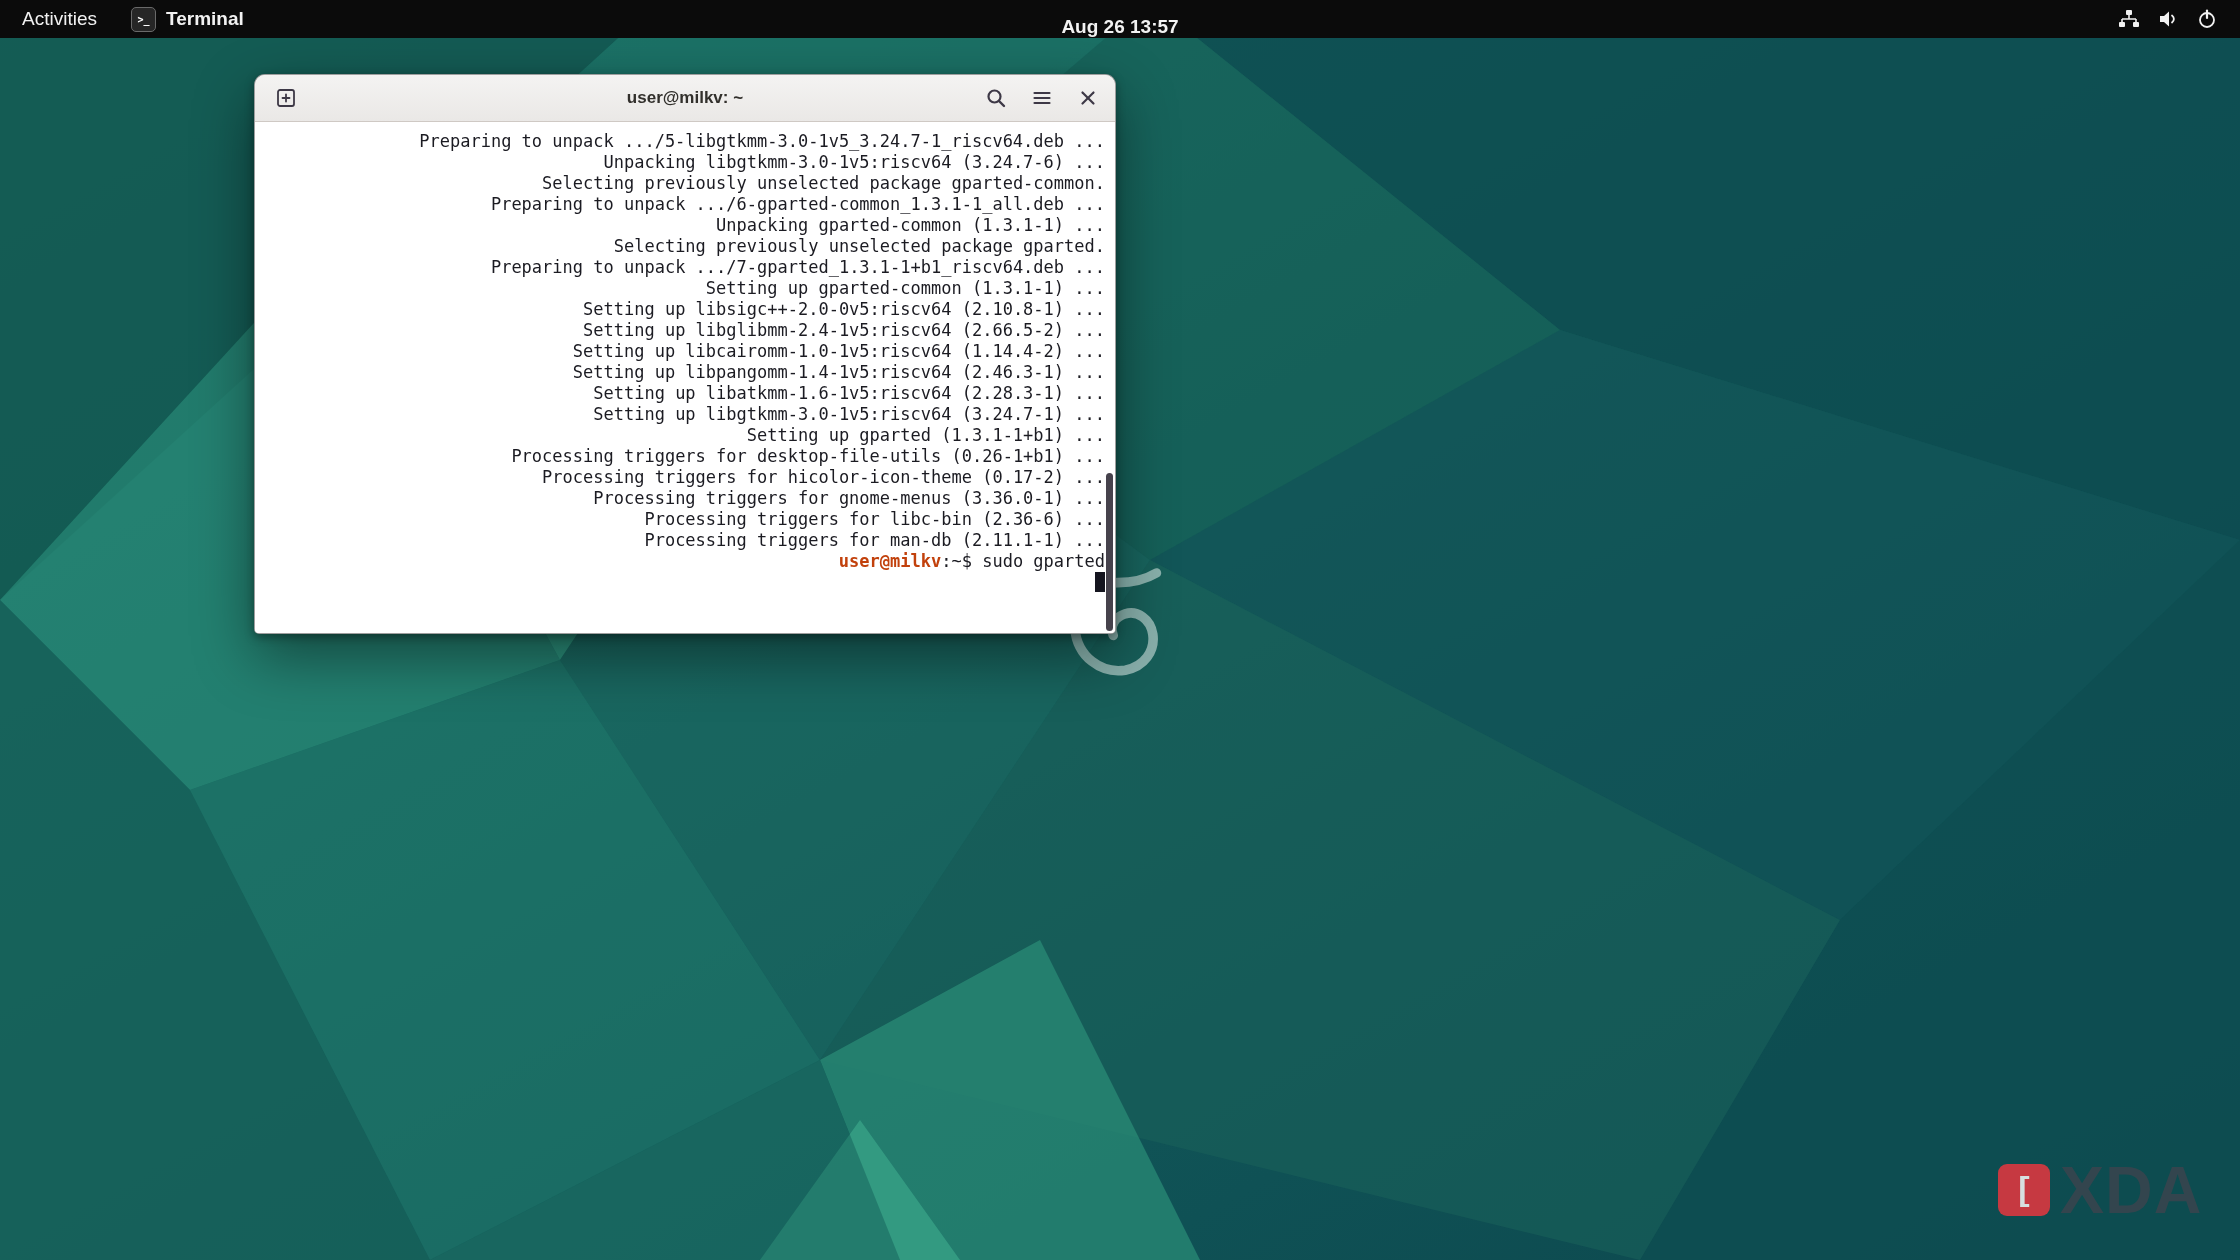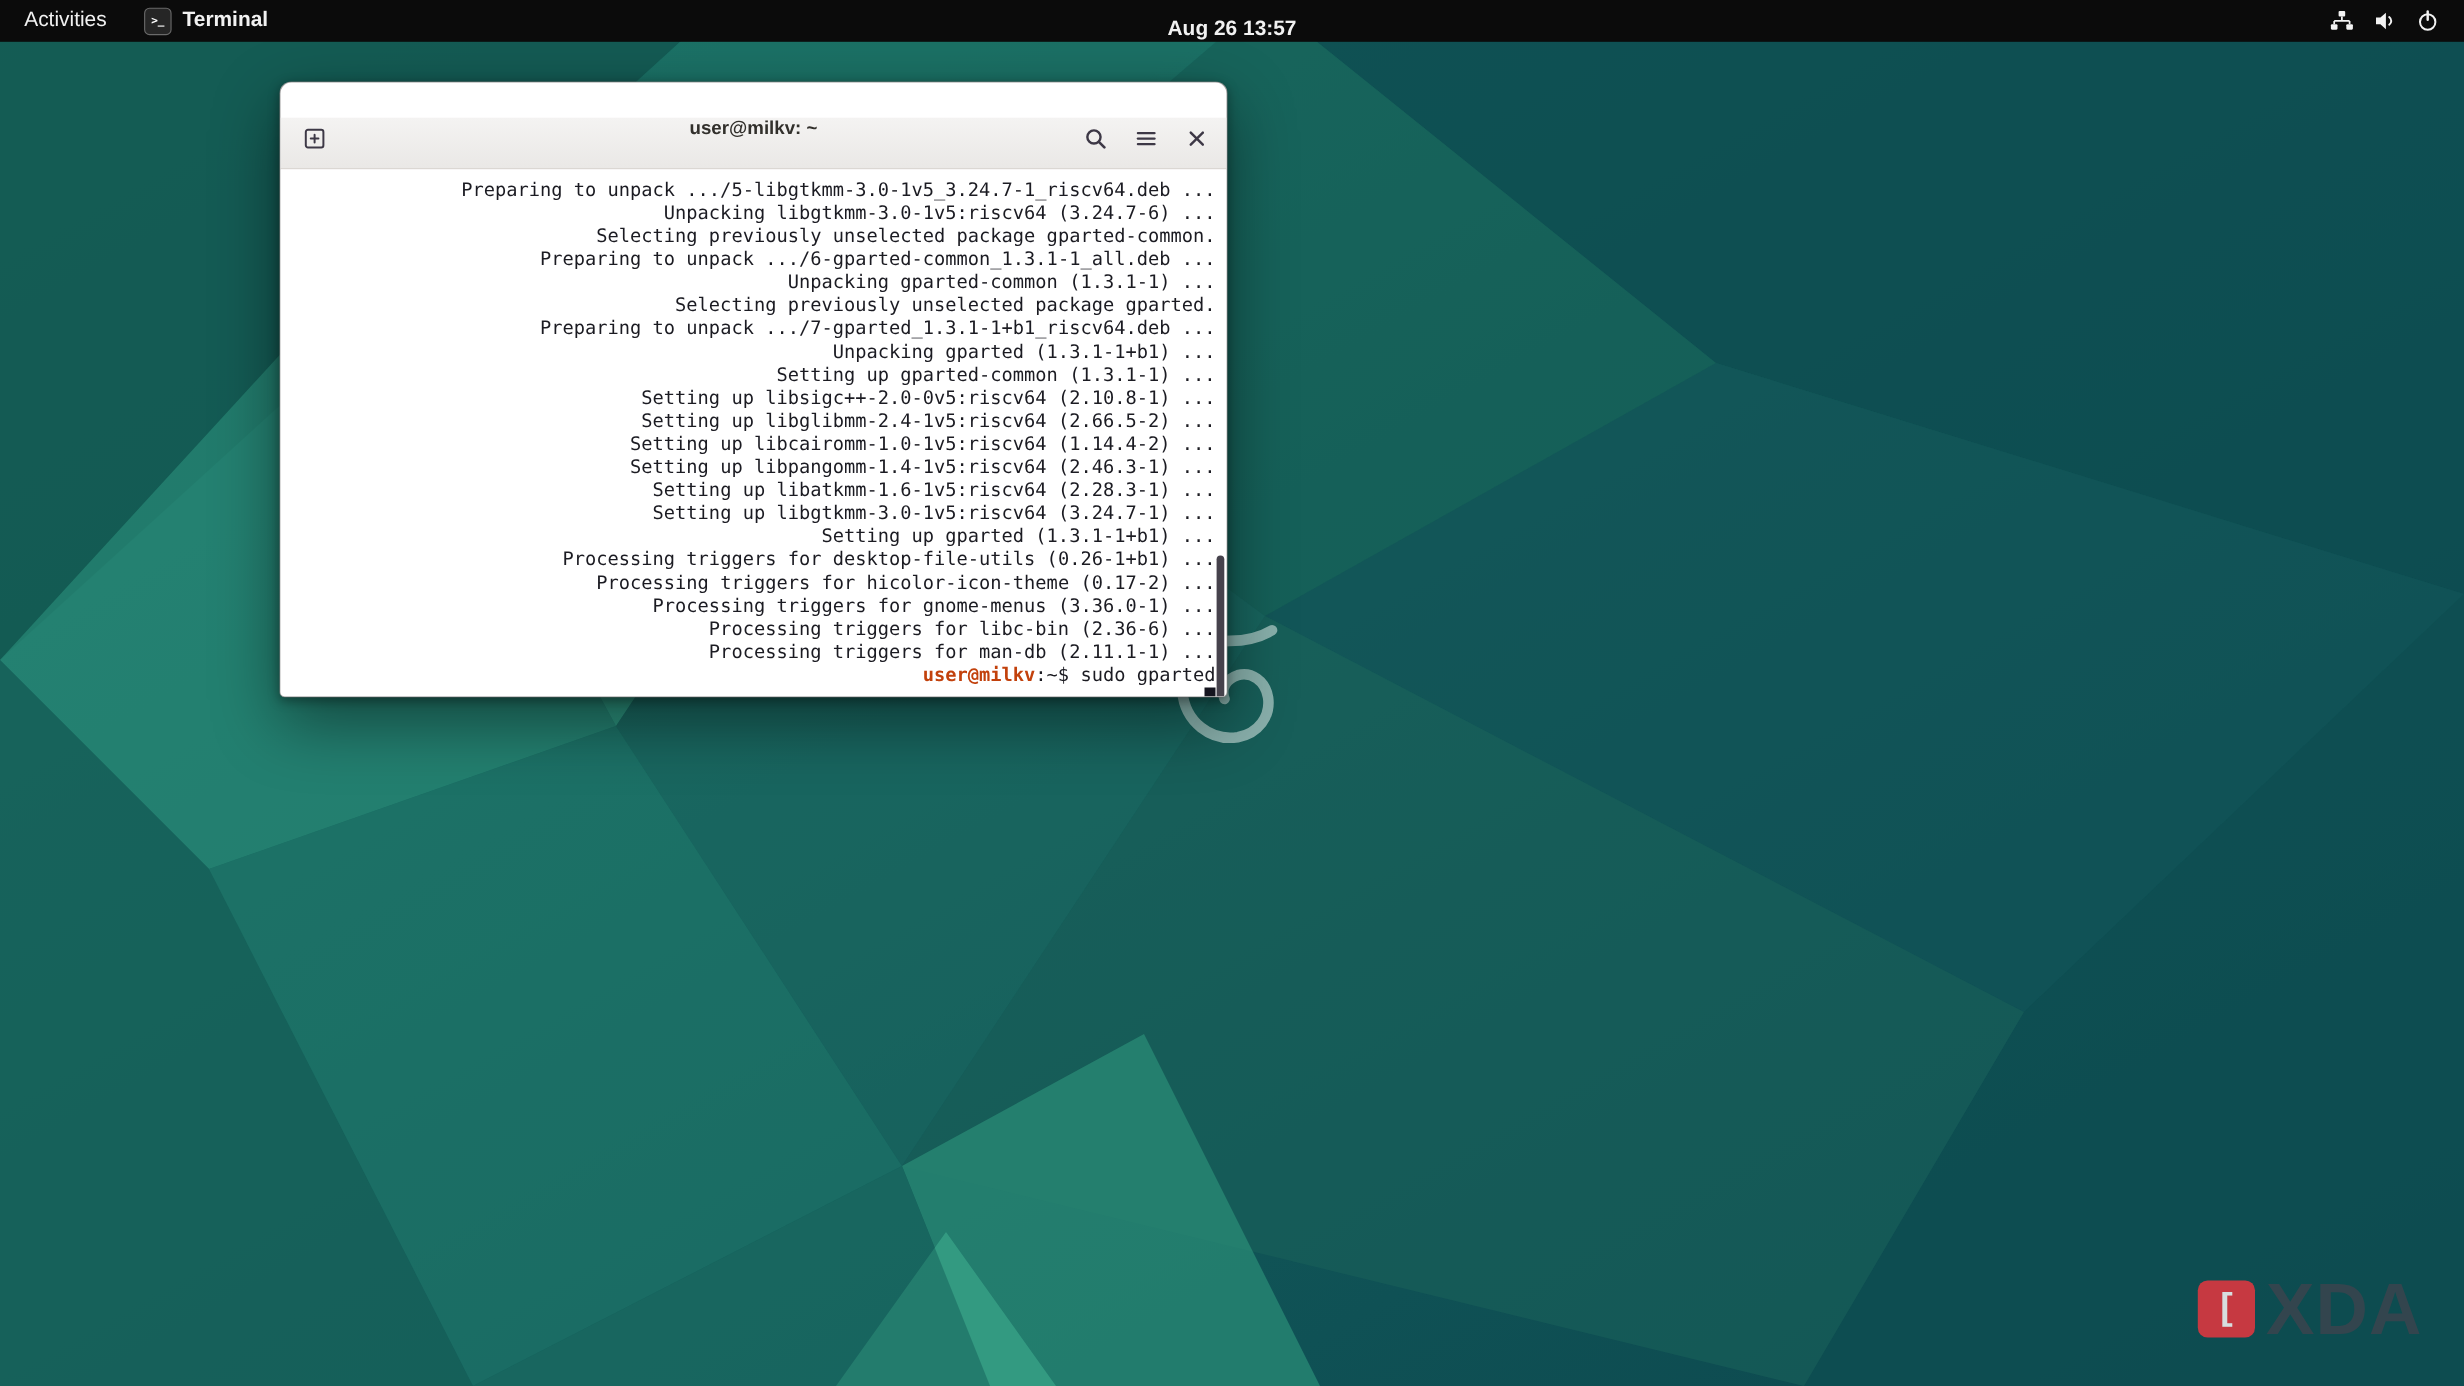--- a/index.html
+++ b/index.html
@@ -35,21 +35,21 @@
 
   
   .window{
     position:absolute;left:254px;top:74px;width:862px;height:560px;z-index:20;
     border-radius:11px 11px 5px 5px;background:#ffffff;overflow:hidden;
     box-shadow:0 22px 60px rgba(0,0,0,.45),0 3px 10px rgba(0,0,0,.35);
     border:1px solid rgba(0,0,0,.38);box-sizing:border-box;
   }
   .headerbar{
     height:46px;background:linear-gradient(#f4f3f2,#eae8e6);
-    border-bottom:1px solid #cfc9c4;display:flex;align-items:flex-start;position:relative;margin-top:32px;
+    border-bottom:1px solid #cfc9c4;display:flex;align-items:center;position:relative;
   }
   .hb-title{position:absolute;left:50%;transform:translateX(-50%);font-weight:bold;font-size:17px;color:#32302c;}
   .hbtn{width:38px;height:38px;border-radius:8px;display:flex;align-items:center;justify-content:center;}
   .hb-left{margin-left:12px;display:flex;}
   .hb-right{margin-left:auto;margin-right:8px;display:flex;gap:8px;align-items:center;}
 
   .term-body{
     position:relative;height:513px;background:#ffffff;box-sizing:border-box;
     padding:9px 10px 0 7px;
     font-family:"DejaVu Sans Mono",monospace;font-size:17px;line-height:21px;color:#1b1b22;text-align:right;
@@ -164,21 +164,20 @@
 
   <div class="term-body">
     <div>
         <div class="tline">Preparing to unpack .../5-libgtkmm-3.0-1v5_3.24.7-1_riscv64.deb ...</div>
         <div class="tline">Unpacking libgtkmm-3.0-1v5:riscv64 (3.24.7-6) ...</div>
         <div class="tline">Selecting previously unselected package gparted-common.</div>
         <div class="tline">Preparing to unpack .../6-gparted-common_1.3.1-1_all.deb ...</div>
         <div class="tline">Unpacking gparted-common (1.3.1-1) ...</div>
         <div class="tline">Selecting previously unselected package gparted.</div>
         <div class="tline">Preparing to unpack .../7-gparted_1.3.1-1+b1_riscv64.deb ...</div>
-        <div class="tline">Unpacking gparted (1.3.1-1+b1) ...</div>
         <div class="tline">Setting up gparted-common (1.3.1-1) ...</div>
         <div class="tline">Setting up libsigc++-2.0-0v5:riscv64 (2.10.8-1) ...</div>
         <div class="tline">Setting up libglibmm-2.4-1v5:riscv64 (2.66.5-2) ...</div>
         <div class="tline">Setting up libcairomm-1.0-1v5:riscv64 (1.14.4-2) ...</div>
         <div class="tline">Setting up libpangomm-1.4-1v5:riscv64 (2.46.3-1) ...</div>
         <div class="tline">Setting up libatkmm-1.6-1v5:riscv64 (2.28.3-1) ...</div>
         <div class="tline">Setting up libgtkmm-3.0-1v5:riscv64 (3.24.7-1) ...</div>
         <div class="tline">Setting up gparted (1.3.1-1+b1) ...</div>
         <div class="tline">Processing triggers for desktop-file-utils (0.26-1+b1) ...</div>
         <div class="tline">Processing triggers for hicolor-icon-theme (0.17-2) ...</div>

